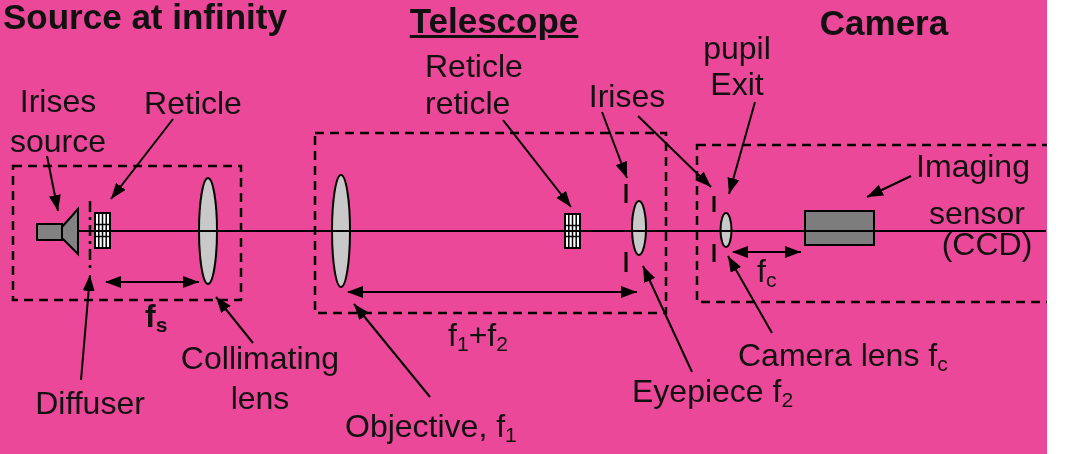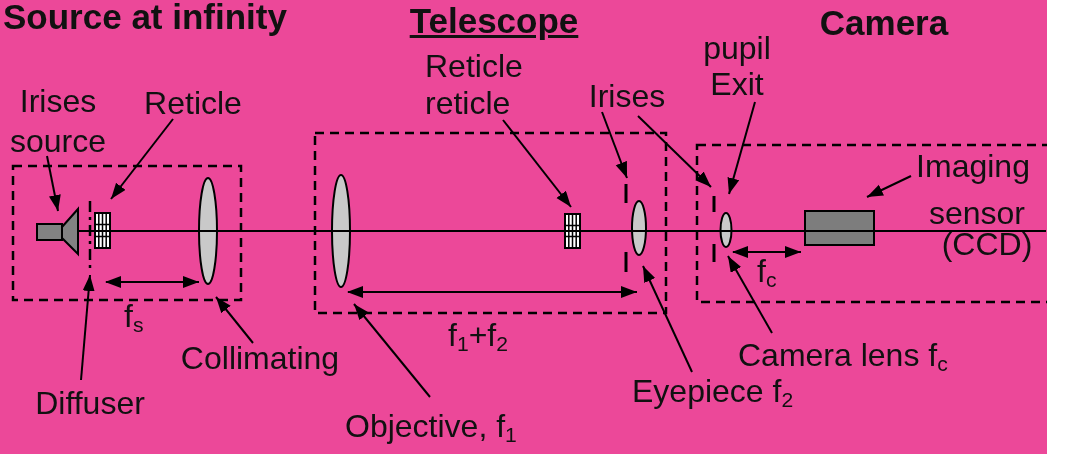--- a/index.html
+++ b/index.html
@@ -102,23 +102,24 @@
     <div>Irises</div>
     <div>source</div>
   </div>
 
   <div class="lbl ctr" style="left:193px; top:83px;">Reticle</div>
 
   <div class="lbl ctr" style="left:90px; top:383px;">Diffuser</div>
 
   <div class="lbl ctr" style="left:260px; top:338px;">
     <div>Collimating</div>
+    <div>lens</div>
   </div>
 
-  <div class="lbl" style="left:124px; top:296px;"><span>f</span><sub>s</sub></div>
+  <div class="lbl" style="left:145px; top:296px;font-weight:bold;"><span>f</span><sub>s</sub></div>
 
   <div class="lbl lh37" style="left:425px; top:48px;">
     <div>Reticle</div>
     <div>reticle</div>
   </div>
 
   <div class="lbl ctr" style="left:627px; top:76px;">Irises</div>
 
   <div class="lbl lh36 ctr" style="left:737px; top:30px;">
     <div>pupil</div>

